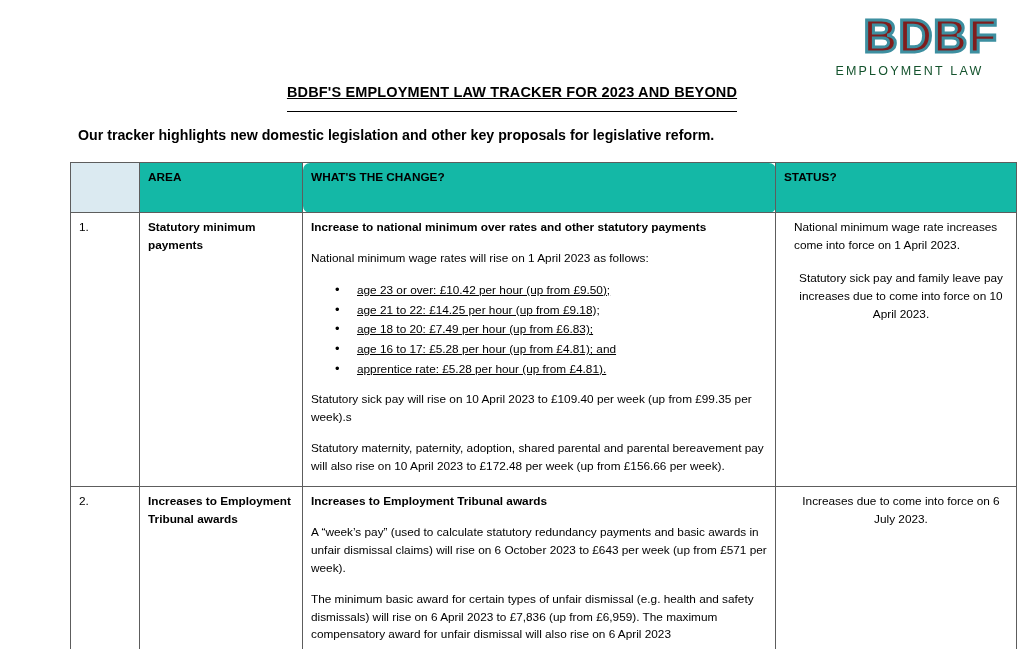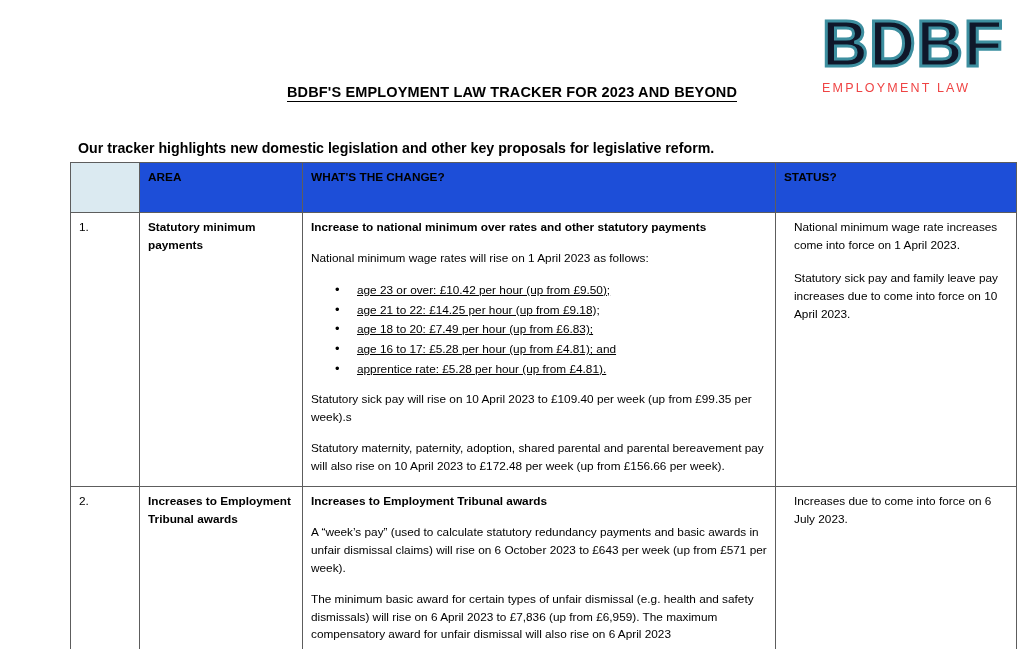--- a/index.html
+++ b/index.html
@@ -21,57 +21,58 @@
     position: absolute;
     top: 12px;
     right: 22px;
     text-align: center;
     width: 180px;
   }
   .logo-letters {
     display: block;
     font-family: "Liberation Sans", sans-serif;
     font-weight: bold;
-    font-size: 64px;
+    font-size: 47px;
     line-height: 1.0;
     letter-spacing: 1px;
-    color: #0f172a;
+    color: #7f1d1d;
     -webkit-text-stroke: 3px #3d8fa0;
     text-align: right;
     padding-right: 4px;
   }
   .logo-sub {
     display: block;
     margin-top: 5px;
     font-size: 12.5px;
     letter-spacing: 2.2px;
-    color: #ef4444;
-    text-align: left;
+    color: #14532d;
+    text-align: center;
     padding-right: 5px;
     font-family: "Liberation Sans", sans-serif;
   }
 
   
   .doc-title {
     position: absolute;
     top: 84px;
     left: 0;
     width: 1024px;
     text-align: center;
     font-size: 14.5px;
     font-weight: bold;
     letter-spacing: 0.15px;
   }
   .doc-title span {
     border-bottom: 1.6px solid #000;
-    padding-bottom: 1px;
+    padding-bottom: 11px;
+    text-decoration: underline;
   }
   .doc-subtitle {
     position: absolute;
-    top: 140px;
+    top: 127px;
     left: 78px;
     font-size: 14.2px;
     font-weight: bold;
   }
 
   
   table.tracker {
     position: absolute;
     top: 162px;
     left: 70px;
@@ -82,25 +83,25 @@
   table.tracker td, table.tracker th {
     border: 1px solid #5d5d5d;
     vertical-align: top;
     padding: 6px 8px 10px 8px;
     font-size: 11.8px;
     line-height: 1.52;
     text-align: left;
   }
   .col-num  { width: 52px; }
   .col-area { width: 146px; }
-  .col-chg  { width: 456px; }
+  .col-chg  { width: 456px; border-radius: 7px; }
   .col-stat { width: 224px; }
 
   thead th {
-    background: #1d4ed8;
+    background: #14b8a6;
     font-weight: bold;
     font-size: 12.2px;
     height: 33px;
     padding-top: 7px;
     padding-bottom: 6px;
   }
   thead th.col-num { background: #dbeaf1; }
 
   td.num { font-size: 11.8px; padding-top: 7px; }
   td.area { font-weight: bold; padding-top: 7px; }
@@ -124,21 +125,21 @@
   }
   ul.rates li:before {
     content: "\2022";
     position: absolute;
     left: -22px;
     top: -1px;
     font-size: 13px;
   }
 
   .status-para { margin: 0 0 15px 10px; }
-  .status-para:last-child { margin-bottom: 0; }
+  .status-para:last-child { margin-bottom: 0; text-align: center; }
 </style>
 </head>
 <body>
 
 <div class="logo-block">
   <span class="logo-letters">BDBF</span>
   <span class="logo-sub">EMPLOYMENT LAW</span>
 </div>
 
 <div class="doc-title">

